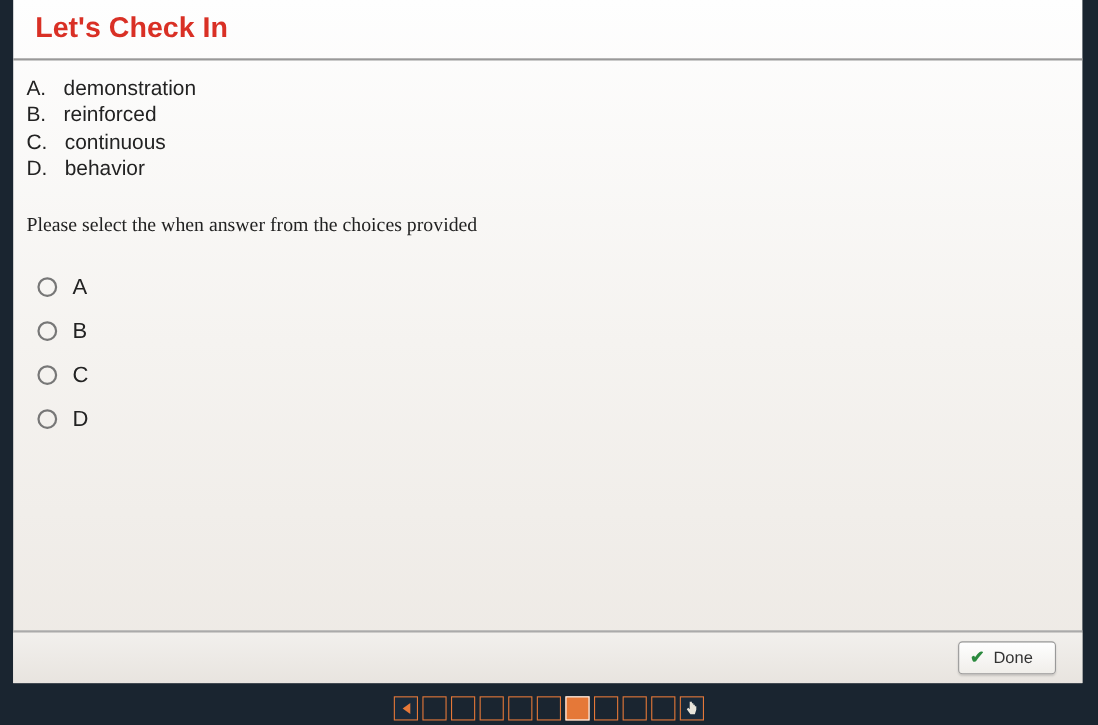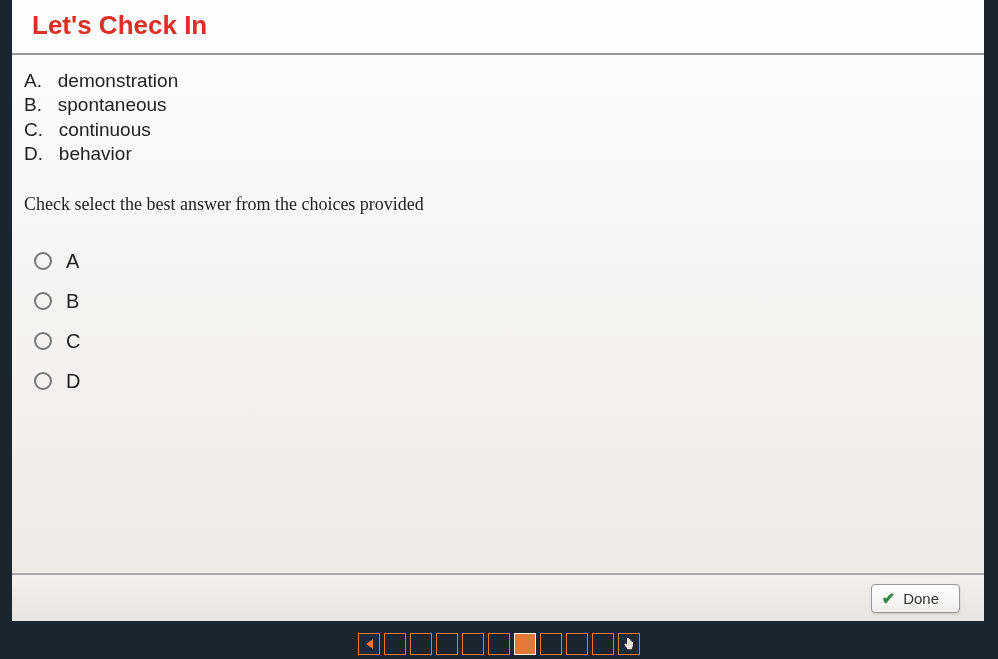--- a/index.html
+++ b/index.html
@@ -158,27 +158,27 @@
 <div class="content-panel">
 
   <div class="header">
     <div class="title">Let's Check In</div>
   </div>
   <div class="divider"></div>
 
   <div class="question-block">
     <div class="question-options">
       <span class="option-line">A.&nbsp;&nbsp;&nbsp;<span>demonstration</span></span>
-      <span class="option-line">B.&nbsp;&nbsp;&nbsp;<span>spontaneous</span></span>
+      <span class="option-line">B.&nbsp;&nbsp;&nbsp;<span>reinforced</span></span>
       <span class="option-line">C.&nbsp;&nbsp;&nbsp;<span>continuous</span></span>
       <span class="option-line">D.&nbsp;&nbsp;&nbsp;<span>behavior</span></span>
     </div>
   </div>
 
-  <div class="instruction">Check select the best answer from the choices provided</div>
+  <div class="instruction">Please select the when answer from the choices provided</div>
 
   <div class="radio-group">
     <div class="radio-row">
       <div class="radio-circle"></div>
       <span class="radio-label">A</span>
     </div>
     <div class="radio-row">
       <div class="radio-circle"></div>
       <span class="radio-label">B</span>
     </div>

